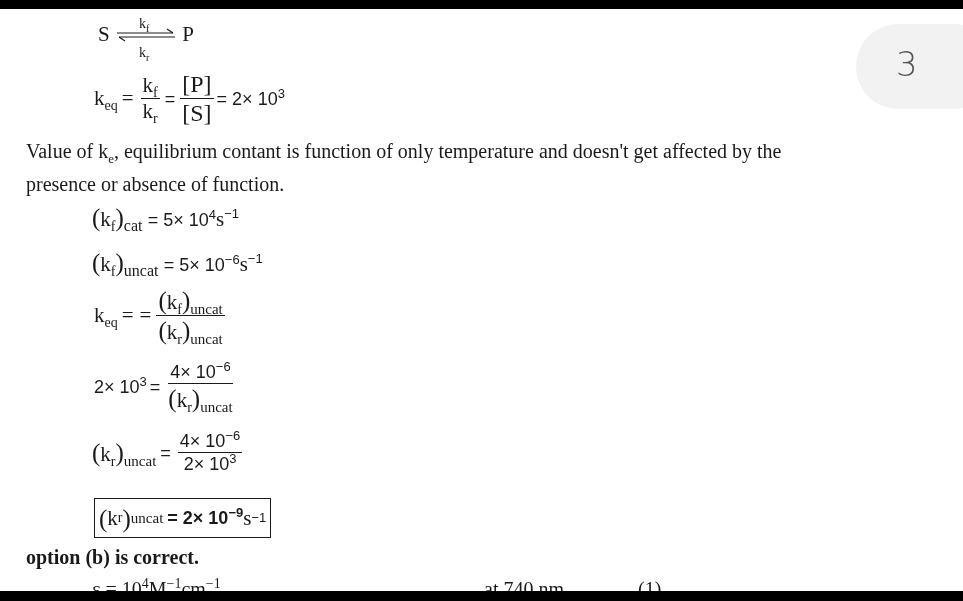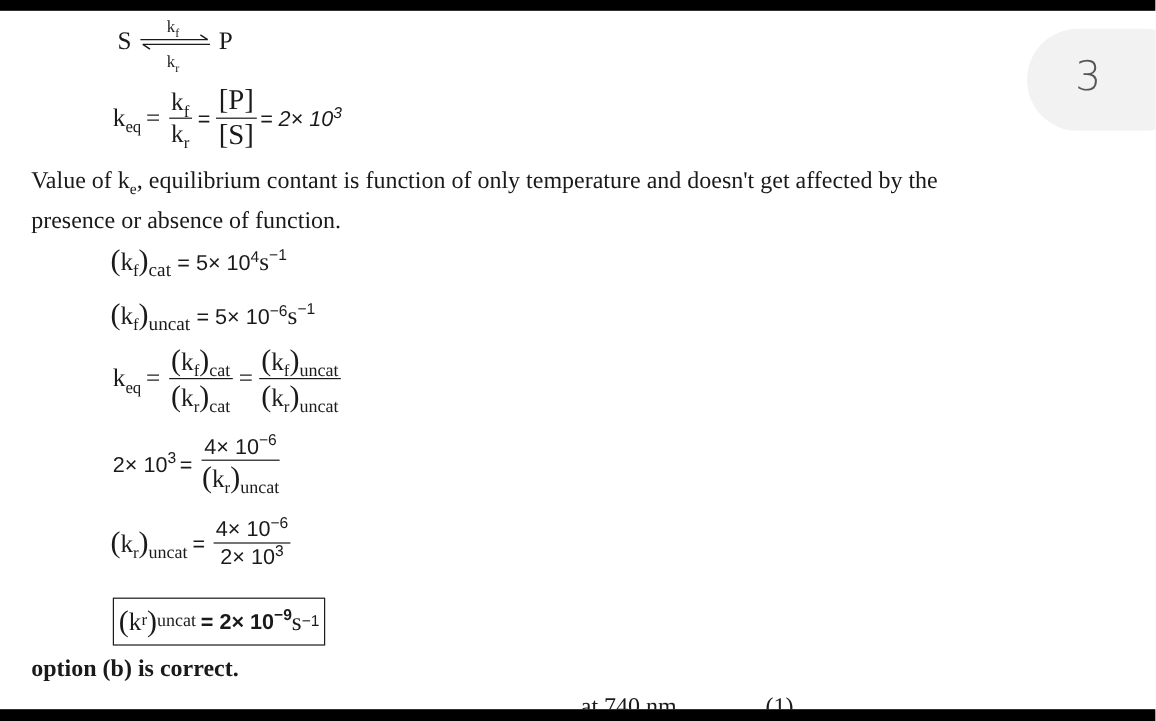--- a/index.html
+++ b/index.html
@@ -58,45 +58,41 @@
   <span style="margin:0 4px;">=</span>
   <span class="frac">
     <span class="num"><span>k</span><sub>f</sub></span>
     <span class="den"><span>k</span><sub>r</sub></span>
   </span>
   <span class="sans" style="margin:0 2px; font-size:18px;">=</span>
   <span class="frac">
     <span class="num" style="font-size:24px;">[P]</span>
     <span class="den" style="font-size:24px;">[S]</span>
   </span>
-  <span class="sans" style="font-size:18px;font-style:italic;"><span>= 2× 10</span><sup style="font-size:13px;">3</sup></span>
+  <span class="sans" style="font-size:18px;"><span>= 2× 10</span><sup style="font-size:13px;">3</sup></span>
 </div>
 
 <div class="abs para" style="top:135px;">
   <span>Value of k</span><sub style="font-size:13px;">e</sub><span>, equilibrium contant is function of only temperature and doesn't get affected by the</span>
 </div>
 <div class="abs para" style="top:168px;">presence or absence of function.</div>
 
 <div class="abs math" style="left:92px; top:205px;">
   <span class="big-paren">(</span><span>k</span><sub>f</sub><span class="big-paren">)</span><sub style="font-size:16px;">cat</sub>
   <span class="sans" style="font-size:18px;"><span>= 5× 10</span><sup style="font-size:13px;">4</sup></span><span>s</span><sup class="sans" style="font-size:13px;">−1</sup>
 </div>
 
 <div class="abs math" style="left:92px; top:250px;">
   <span class="big-paren">(</span><span>k</span><sub>f</sub><span class="big-paren">)</span><sub style="font-size:16px;">uncat</sub>
   <span class="sans" style="font-size:18px;margin-top:40px;"><span>= 5× 10</span><sup style="font-size:13px;">−6</sup></span><span>s</span><sup class="sans" style="font-size:13px;">−1</sup>
 </div>
 
 <div class="abs math" style="left:94px; top:288px; display:flex; align-items:center;">
   <span><span>k</span><sub>eq</sub></span>
   <span style="margin:0 4px;">=</span>
-  <span class="frac">
-    <span class="num"><span class="big-paren">(</span><span>k</span><sub>f</sub><span class="big-paren">)</span><sub style="font-size:15px;">cat</sub></span>
-    <span class="den"><span class="big-paren">(</span><span>k</span><sub>r</sub><span class="big-paren">)</span><sub style="font-size:15px;">cat</sub></span>
-  </span>
   <span style="margin:0 2px;">=</span>
   <span class="frac">
     <span class="num"><span class="big-paren">(</span><span>k</span><sub>f</sub><span class="big-paren">)</span><sub style="font-size:15px;">uncat</sub></span>
     <span class="den"><span class="big-paren">(</span><span>k</span><sub>r</sub><span class="big-paren">)</span><sub style="font-size:15px;">uncat</sub></span>
   </span>
 </div>
 
 <div class="abs math" style="left:94px; top:363px; display:flex; align-items:center;">
   <span class="sans" style="font-size:18px;"><span>2× 10</span><sup style="font-size:13px;">3</sup></span>
   <span class="sans" style="margin:0 3px; font-size:18px;">=</span>
@@ -122,17 +118,18 @@
     <span class="big-paren">)</span>
     <sub style="font-size:15px;">uncat</sub>
   <span class="sans" style="font-size:18px; margin-left:4px;font-weight:bold;"><span>= 2× 10</span><sup style="font-size:13px;">−9</sup></span>
     <span>s</span>
     <sup class="sans" style="font-size:13px;">−1</sup>
 </div>
 
 <div class="abs" style="left:26px; top:546px; font-size:20px; font-weight:bold;">option (b) is correct.</div>
 
 <div class="abs cut math" style="left:92px; top:577px; height:14px; width:800px; font-size:20px;">
+  <span style="position:absolute; left:0; top:2px;"><span>ε</span> <span>= 10</span><sup>4</sup><span>M</span><sup>−1</sup><span>cm</span><sup>−1</sup></span>
   <span style="position:absolute; left:392px; top:2px;">at 740 nm</span>
   <span style="position:absolute; left:546px; top:2px;">(1)</span>
 </div>
 
 <div class="bar-bottom"></div>
 
 </body></html>

